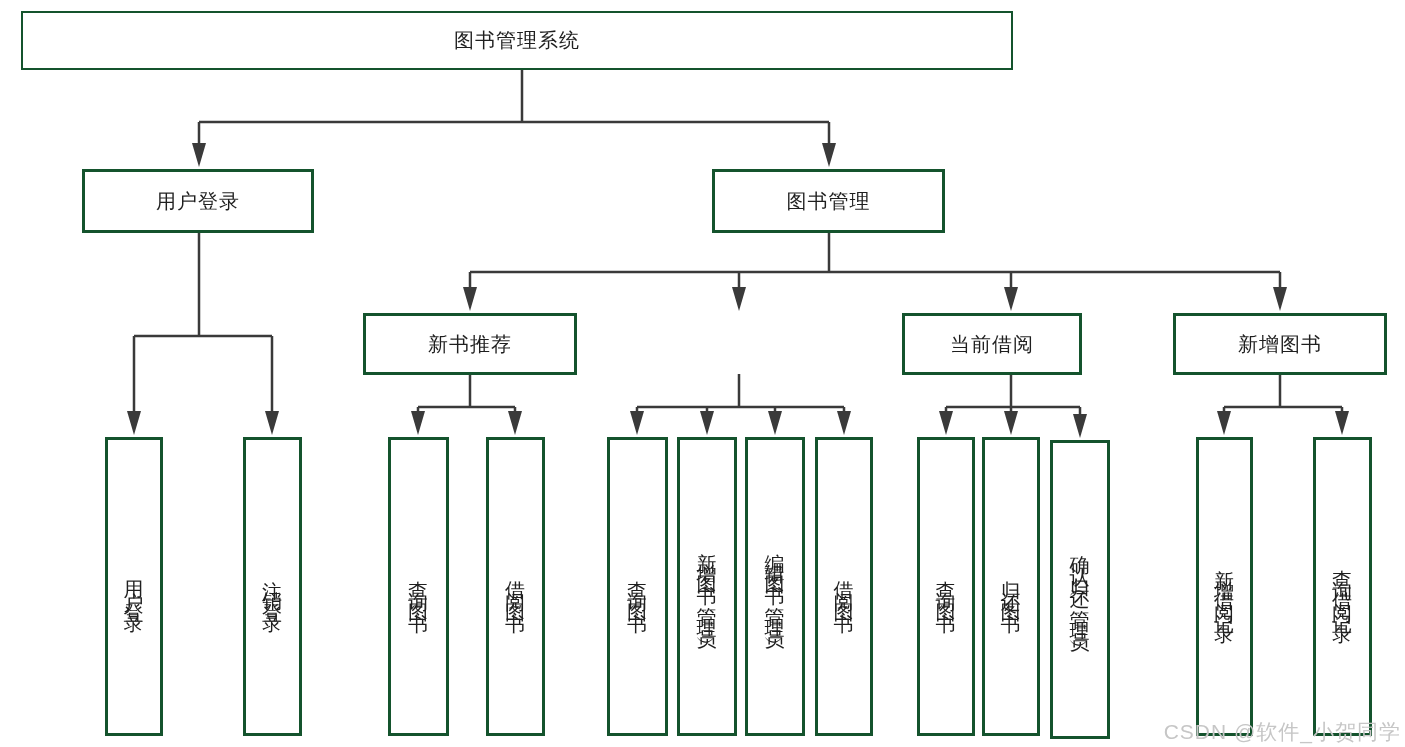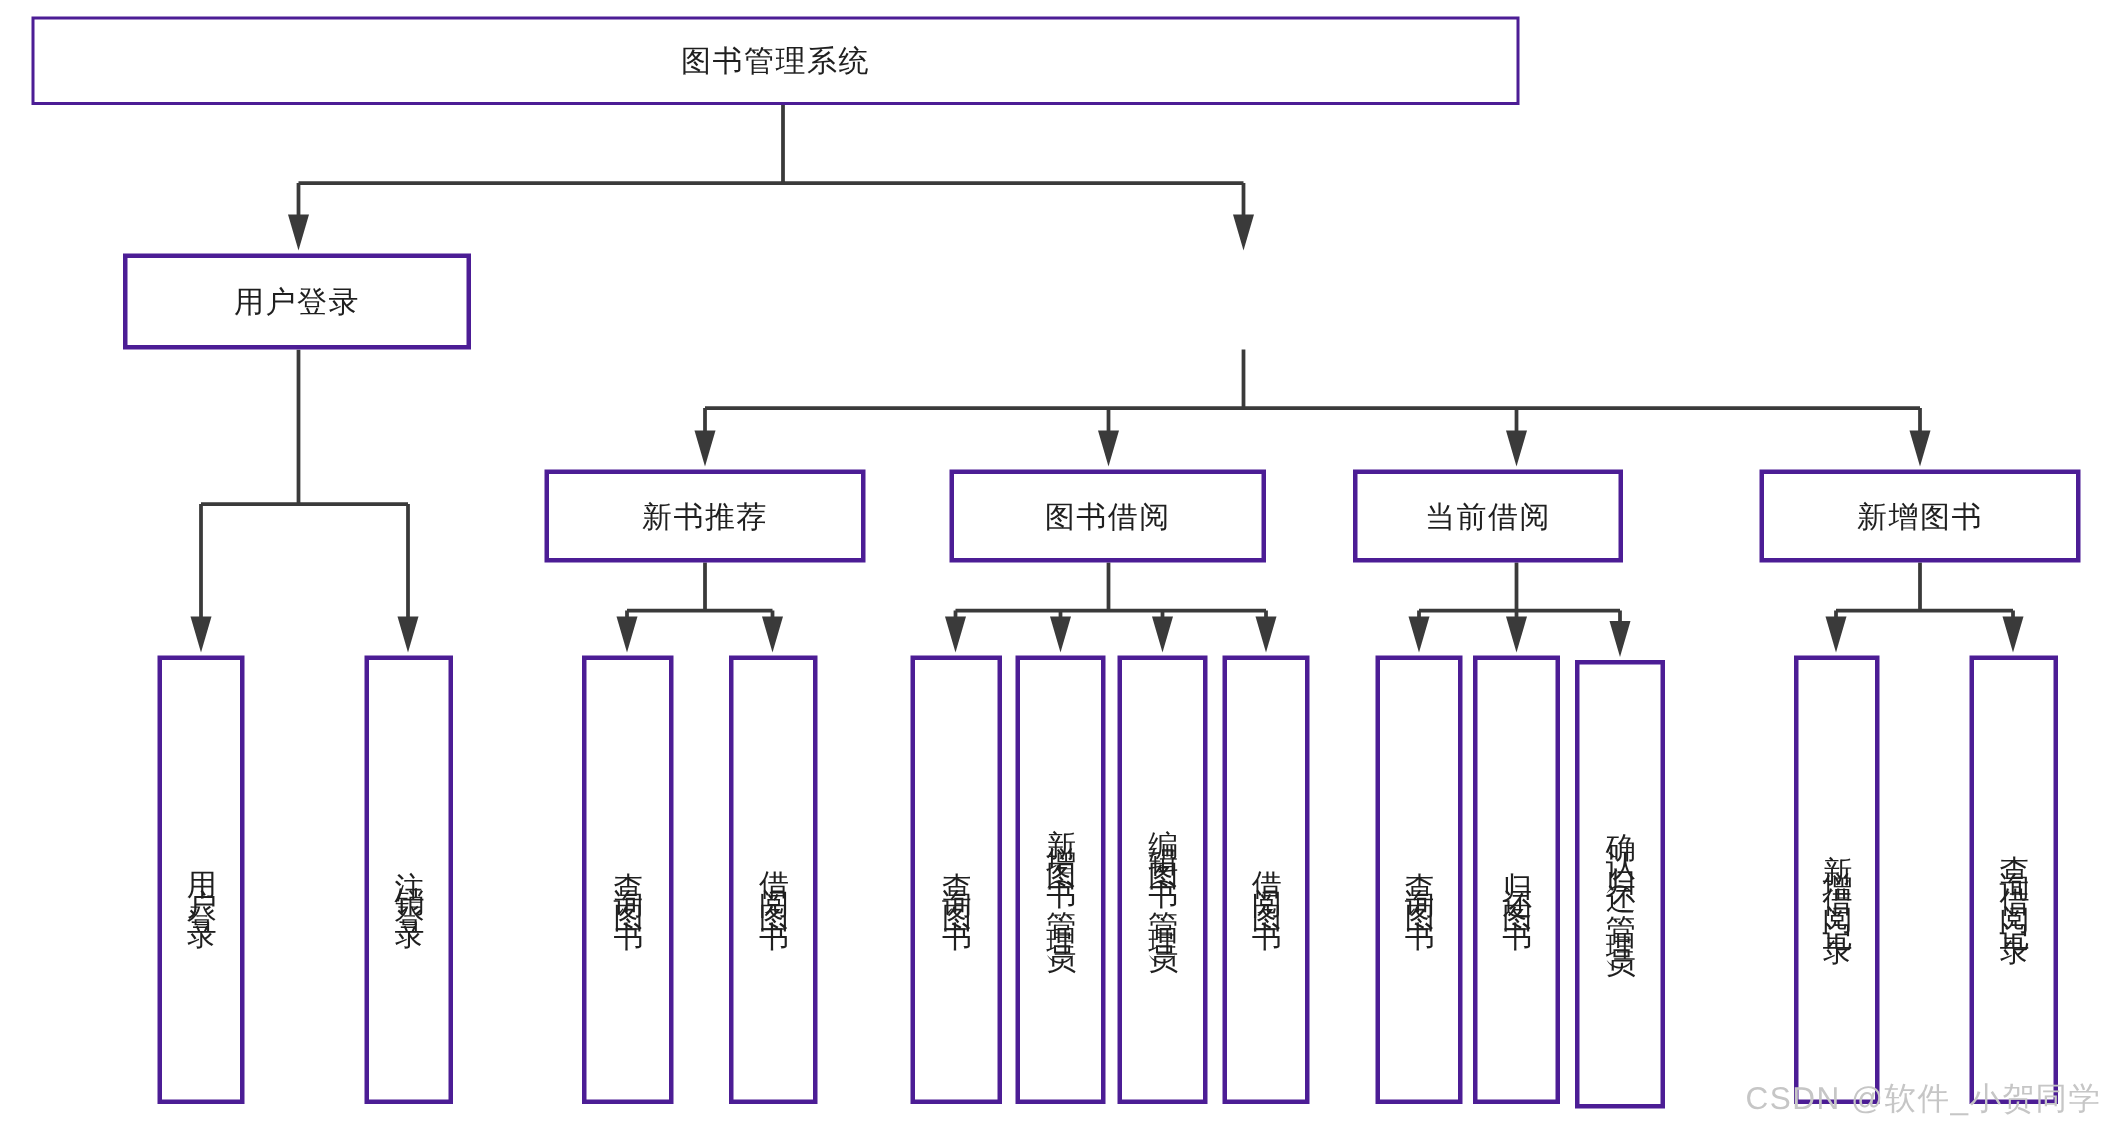--- a/index.html
+++ b/index.html
@@ -18,21 +18,21 @@
   .wires {
     position: absolute;
     left: 0;
     top: 0;
     z-index: 0;
   }
   .node {
     position: absolute;
     box-sizing: border-box;
     background: #ffffff;
-    border: 3px solid #4c1d95;
+    border: 3px solid #14532d;
     display: flex;
     align-items: center;
     justify-content: center;
     z-index: 1;
     color: #1f1f1f;
   }
   .hbox {
     font-size: 20px;
     letter-spacing: 1px;
   }
@@ -95,26 +95,26 @@
     </g>
   </svg>
 
   <div class="node hbox root" style="left:21px; top:11px; width:992px; height:59px;">
     <span>图书管理系统</span>
   </div>
 
   <div class="node hbox" style="left:82px; top:169px; width:232px; height:64px;">
     <span>用户登录</span>
   </div>
+  <div class="node hbox" style="left:712px; top:169px; width:233px; height:64px;">
+    <span>图书管理</span>
+  </div>
 
   <div class="node hbox" style="left:363px; top:313px; width:214px; height:62px;">
     <span>新书推荐</span>
-  </div>
-  <div class="node hbox" style="left:633px; top:313px; width:211px; height:62px;">
-    <span>图书借阅</span>
   </div>
   <div class="node hbox" style="left:902px; top:313px; width:180px; height:62px;">
     <span>当前借阅</span>
   </div>
   <div class="node hbox" style="left:1173px; top:313px; width:214px; height:62px;">
     <span>新增图书</span>
   </div>
 
   <div class="node vbox" style="left:105px; top:437px; width:58px; height:299px;">
     <span class="vtext">用户登录</span>

